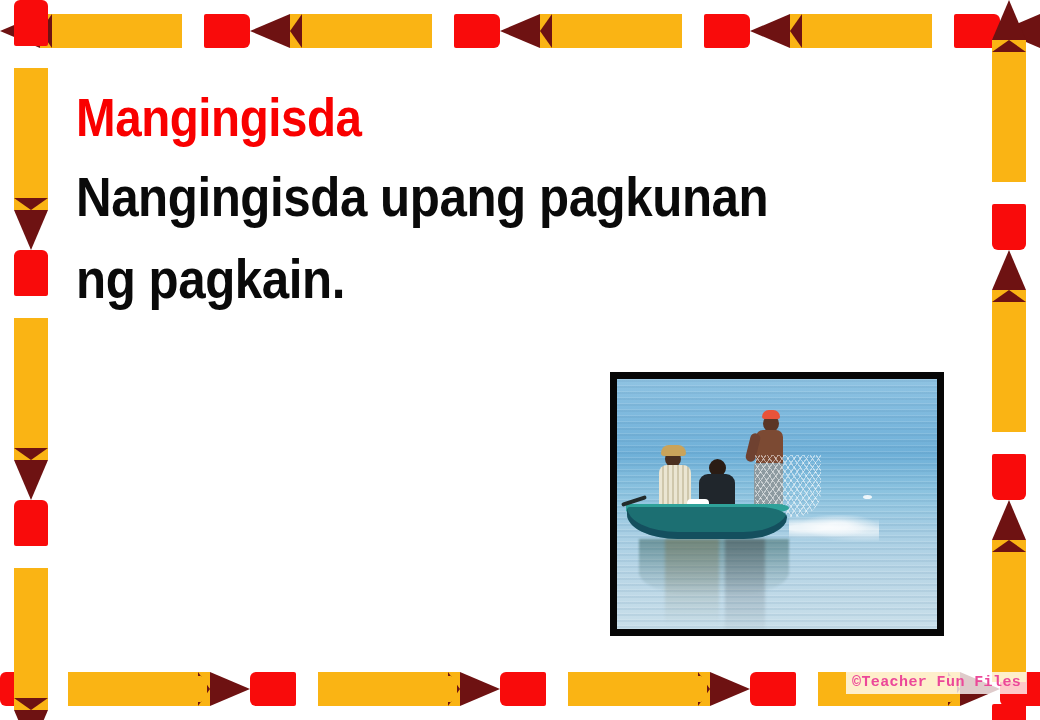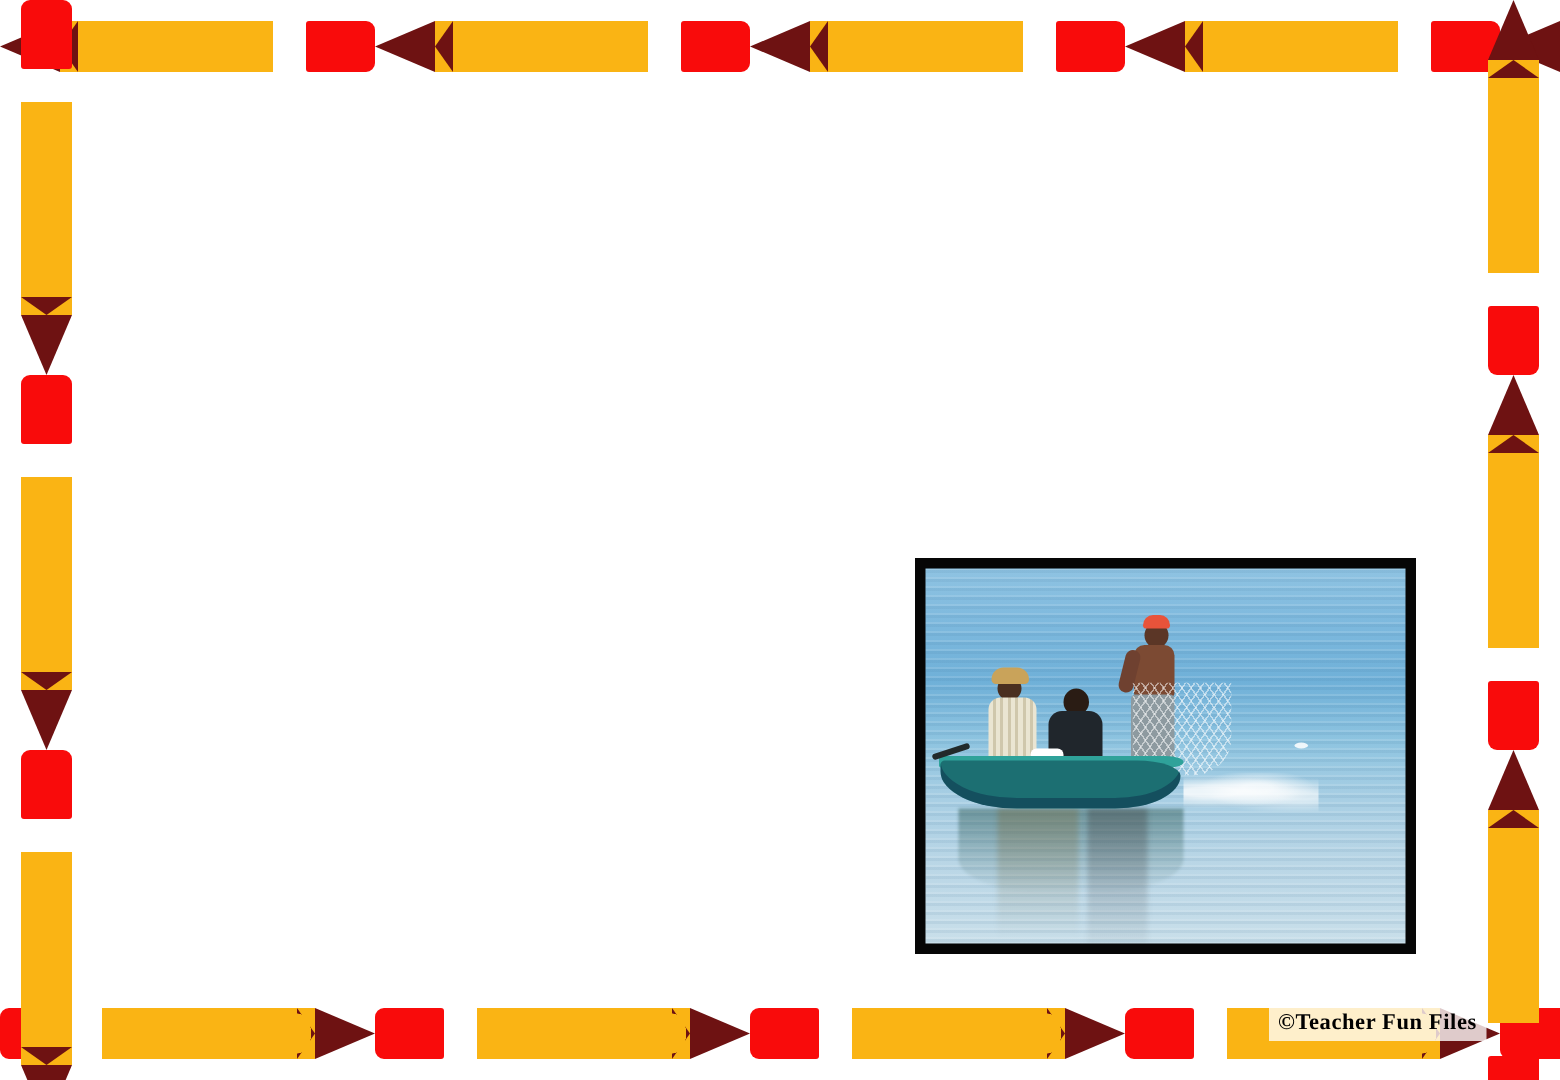--- a/index.html
+++ b/index.html
@@ -198,22 +198,22 @@
     border-radius: 50%;
   }
 
   
   #watermark {
     position: absolute;
     left: 846px;
     top: 672px;
     padding: 2px 6px 3px 6px;
     background: rgba(255,255,255,0.78);
-    color: #000000;
-    font-family: Liberation Serif, serif;
+    color: #ec4899;
+    font-family: Liberation Mono, monospace;
     font-weight: bold;
     font-size: 15px;
     letter-spacing: 0.4px;
     white-space: nowrap;
     z-index: 40;
   }
 </style>
 </head>
 <body>
 
@@ -286,20 +286,25 @@
       <div class="tip" style="left: 8px; top: 250px; border-left: 17px solid transparent; border-right: 17px solid transparent; border-bottom: 40px solid rgb(110, 18, 18);"></div>
       <div class="body-part" style="left: 8px; top: 290px; width: 34px; height: 142px;"></div>
       <div class="tip" style="left: 8px; top: 290px; border-left: 17px solid transparent; border-right: 17px solid transparent; border-bottom: 12px solid rgb(110, 18, 18);"></div>
       <div class="eraser" style="left: 8px; top: 454px; width: 34px; height: 46px; border-radius: 2px 2px 6px 6px;"></div>
       <div class="tip" style="left: 8px; top: 500px; border-left: 17px solid transparent; border-right: 17px solid transparent; border-bottom: 40px solid rgb(110, 18, 18);"></div>
       <div class="body-part" style="left: 8px; top: 540px; width: 34px; height: 142px;"></div>
       <div class="tip" style="left: 8px; top: 540px; border-left: 17px solid transparent; border-right: 17px solid transparent; border-bottom: 12px solid rgb(110, 18, 18);"></div>
       <div class="eraser" style="left: 8px; top: 704px; width: 34px; height: 46px; border-radius: 2px 2px 6px 6px;"></div>
     </div>
 
+  <div id="text-block">
+    <div id="heading">Mangingisda</div>
+    <div class="body-line">Nangingisda upang pagkunan</div>
+    <div class="body-line">ng pagkain.</div>
+  </div>
 
   <div id="photo-frame">
     <div id="photo-canvas">
       <div class="ripples"></div>
 
       <div class="reflection"></div>
       <div class="reflection2"></div>
       <div class="reflection3"></div>
 
       <div class="person">

